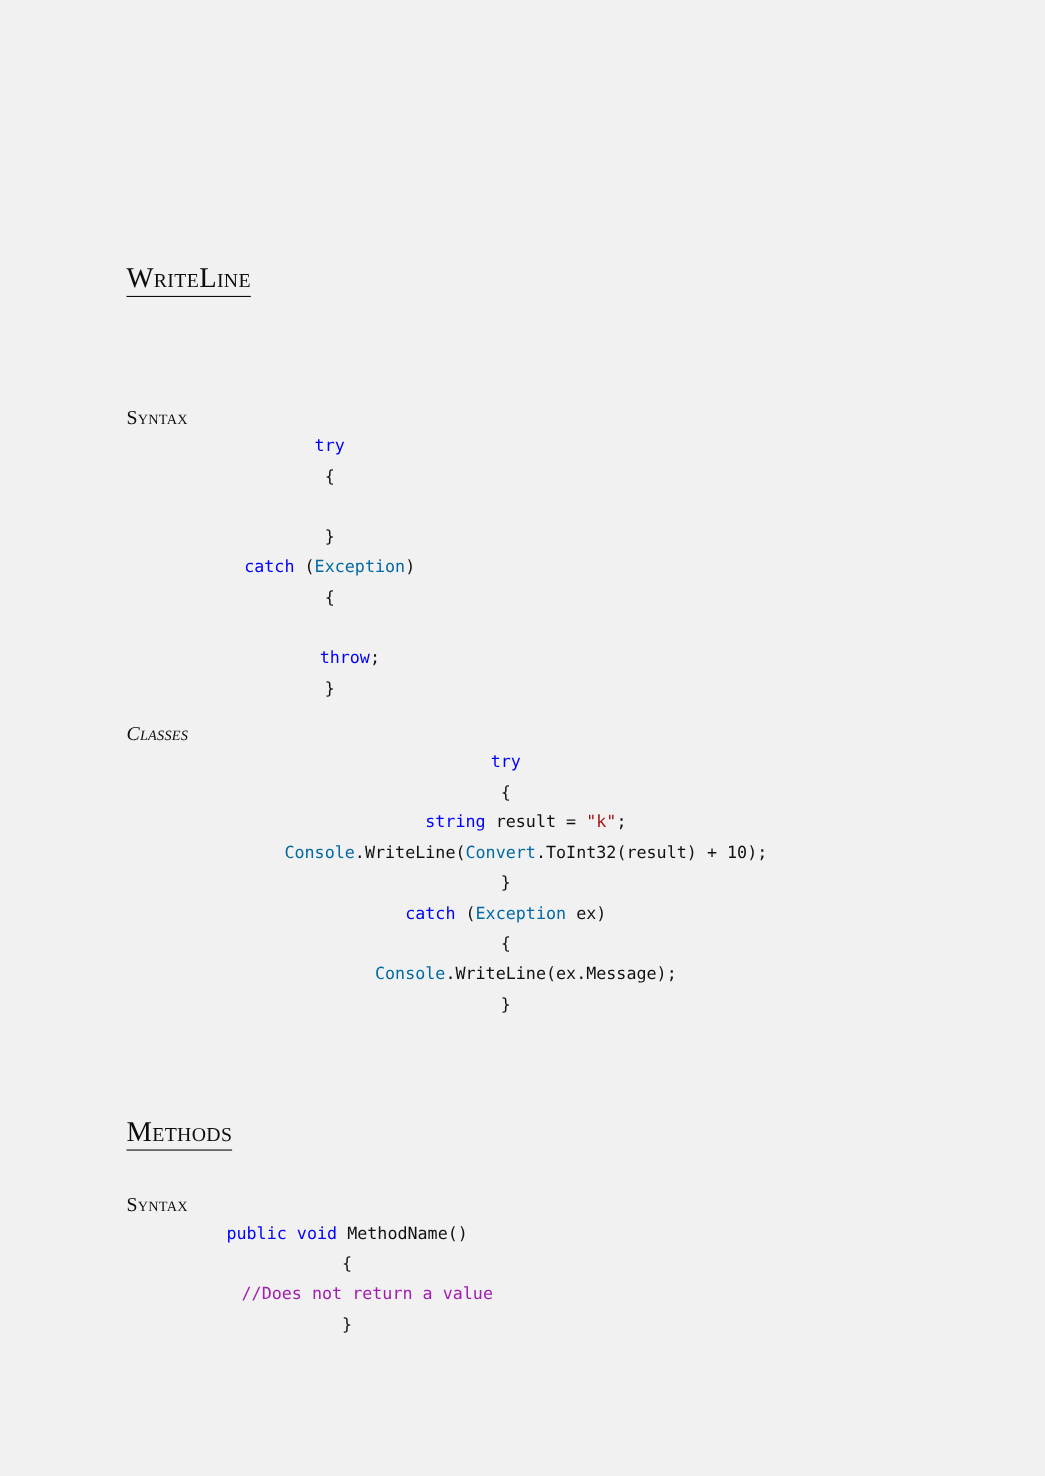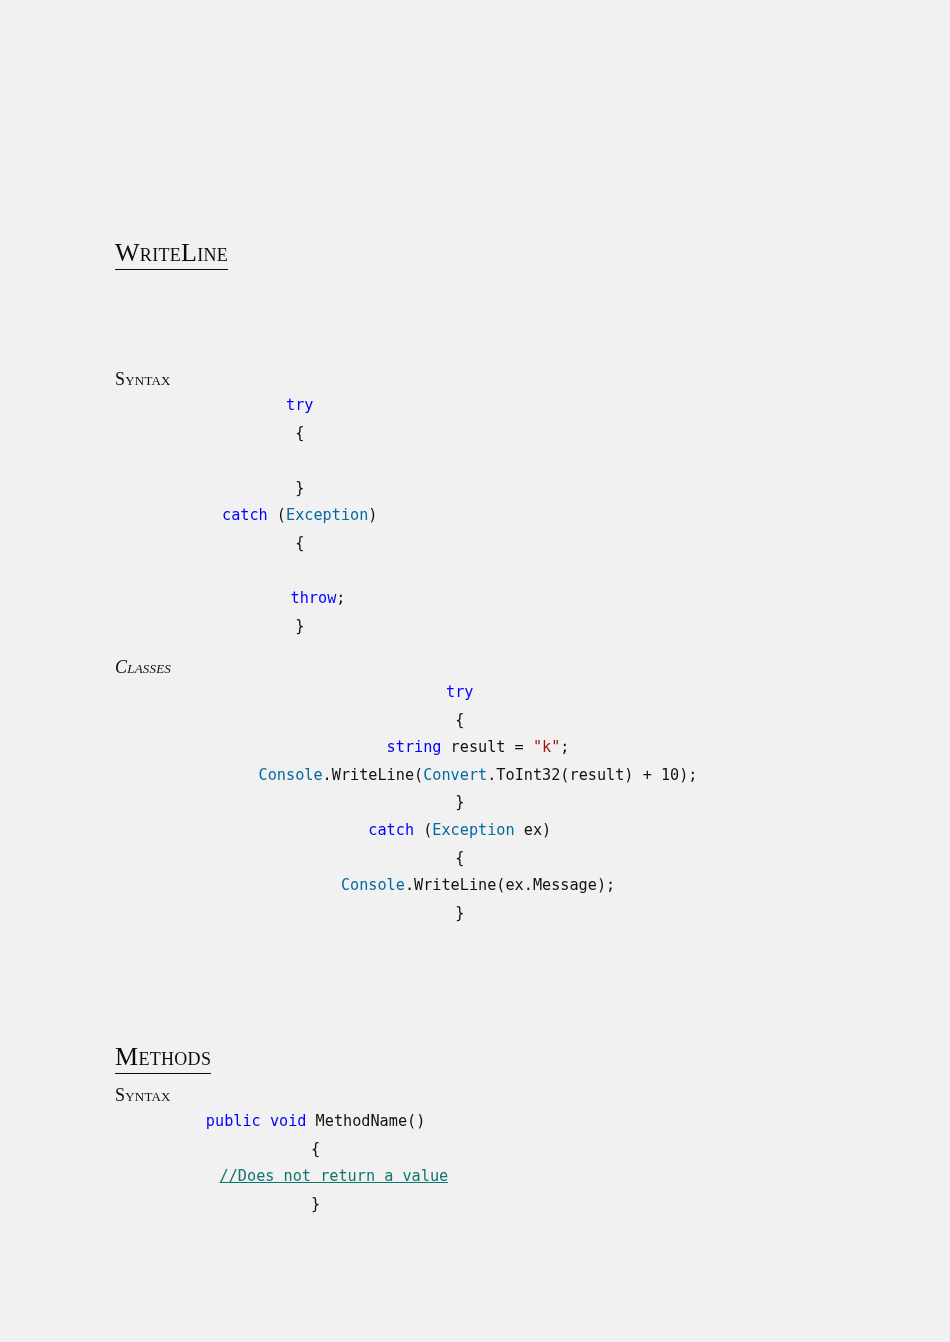--- a/index.html
+++ b/index.html
@@ -87,40 +87,40 @@
   }
   .code-block .ln {
     display: block;
     height: 27.6px;
     white-space: pre;
     text-align: center;
   }
   .kw   { color: #0000ff; }
   .type { color: #0369a1; }
   .str  { color: #a31515; }
-  .cmt  { color: #0f766e; text-decoration: underline; }
+  .cmt  { color: #a21caf; }
   .pln  { color: #111111; }
 </style>
 </head>
 <body>
 
 <div class="page">
 
 
   <div class="h1-underlined" style="left:115px; top:238px;">WriteLine</div>
 
 
   <div class="h2-smallcaps" style="left:115px; top:367px;">Syntax</div>
 
   <div class="code-block" style="left:222px; top:392px;"><span class="ln"><span class="kw">try</span></span><span class="ln"><span class="pln">{</span></span><span class="ln"><span class="pln"></span></span><span class="ln"><span class="pln">}</span></span><span class="ln"><span class="kw">catch</span><span class="pln"> (</span><span class="type">Exception</span><span class="pln">)</span></span><span class="ln"><span class="pln">{</span></span><span class="ln"><span class="pln"></span></span><span class="ln"><span class="pln">    </span><span class="kw">throw</span><span class="pln">;</span></span><span class="ln"><span class="pln">}</span></span></div>
 
   <div class="h2-smallcaps italic" style="left:115px; top:655px;">Classes</div>
 
   <div class="code-block" style="left:222px; top:679px;"><span class="ln"><span class="kw">try</span></span><span class="ln"><span class="pln">{</span></span><span class="ln"><span class="pln">    </span><span class="kw">string</span><span class="pln"> result = </span><span class="str">"k"</span><span class="pln">;</span></span><span class="ln"><span class="pln">    </span><span class="type">Console</span><span class="pln">.WriteLine(</span><span class="type">Convert</span><span class="pln">.ToInt32(result) + 10);</span></span><span class="ln"><span class="pln">}</span></span><span class="ln"><span class="kw">catch</span><span class="pln"> (</span><span class="type">Exception</span><span class="pln"> ex)</span></span><span class="ln"><span class="pln">{</span></span><span class="ln"><span class="pln">    </span><span class="type">Console</span><span class="pln">.WriteLine(ex.Message);</span></span><span class="ln"><span class="pln">}</span></span></div>
 
 
-  <div class="h1-underlined" style="left:115px; top:1042px;">Methods</div>
+  <div class="h1-underlined" style="left:115px; top:1014px;">Methods</div>
 
   <div class="h2-smallcaps" style="left:115px; top:1083px;">Syntax</div>
 
   <div class="code-block" style="left:183px; top:1108px;"><span class="ln"><span class="kw">public</span><span class="pln"> </span><span class="kw">void</span><span class="pln"> MethodName()</span></span><span class="ln"><span class="pln">{</span></span><span class="ln"><span class="pln">    </span><span class="cmt">//Does not return a value</span></span><span class="ln"><span class="pln">}</span></span></div>
 
 </div>
 
 </body></html>

